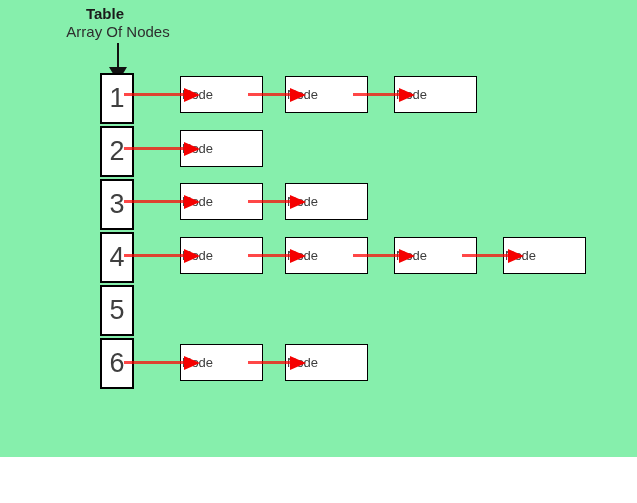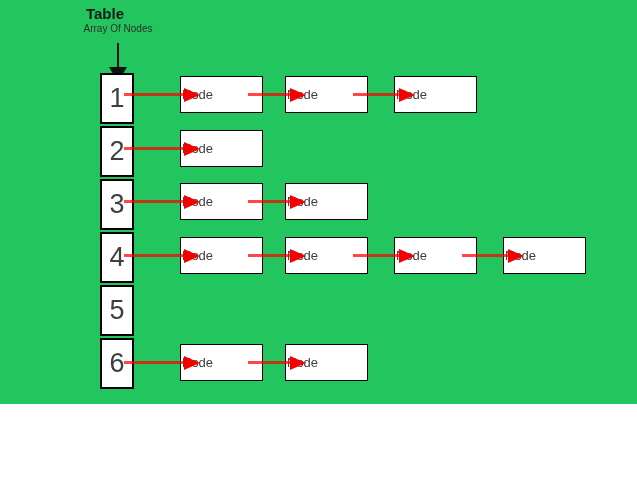--- a/index.html
+++ b/index.html
@@ -3,36 +3,36 @@
 <meta charset="utf-8">
 <style>
   html, body { margin: 0; padding: 0; }
   body {
     font-family: "Liberation Sans", sans-serif;
     background: #ffffff;
   }
   .canvas {
     position: relative;
     width: 637px;
-    height: 404px;
-    background: #22c55e;
+    height: 457px;
+    background: #86efac;
     overflow: hidden;
   }
   .title {
     position: absolute;
     top: 5px; left: 45px; width: 120px;
     text-align: center;
     font-size: 15px; font-weight: 700;
     color: #1a1a1a;
   }
   .subtitle {
     position: absolute;
     top: 23px; left: 38px; width: 160px;
     text-align: center;
-    font-size: 10px;
+    font-size: 15px;
     color: #2e2e2e;
   }
   .down-arrow { position: absolute; top: 43px; left: 108px; width: 20px; height: 39px; }
   .down-arrow .stem {
     position: absolute; left: 8.5px; top: 0; width: 2.5px; height: 26px;
     background: #111111;
   }
   .down-arrow .head {
     position: absolute; left: 0.5px; top: 24px; width: 0; height: 0;
     border-left: 9px solid transparent;

